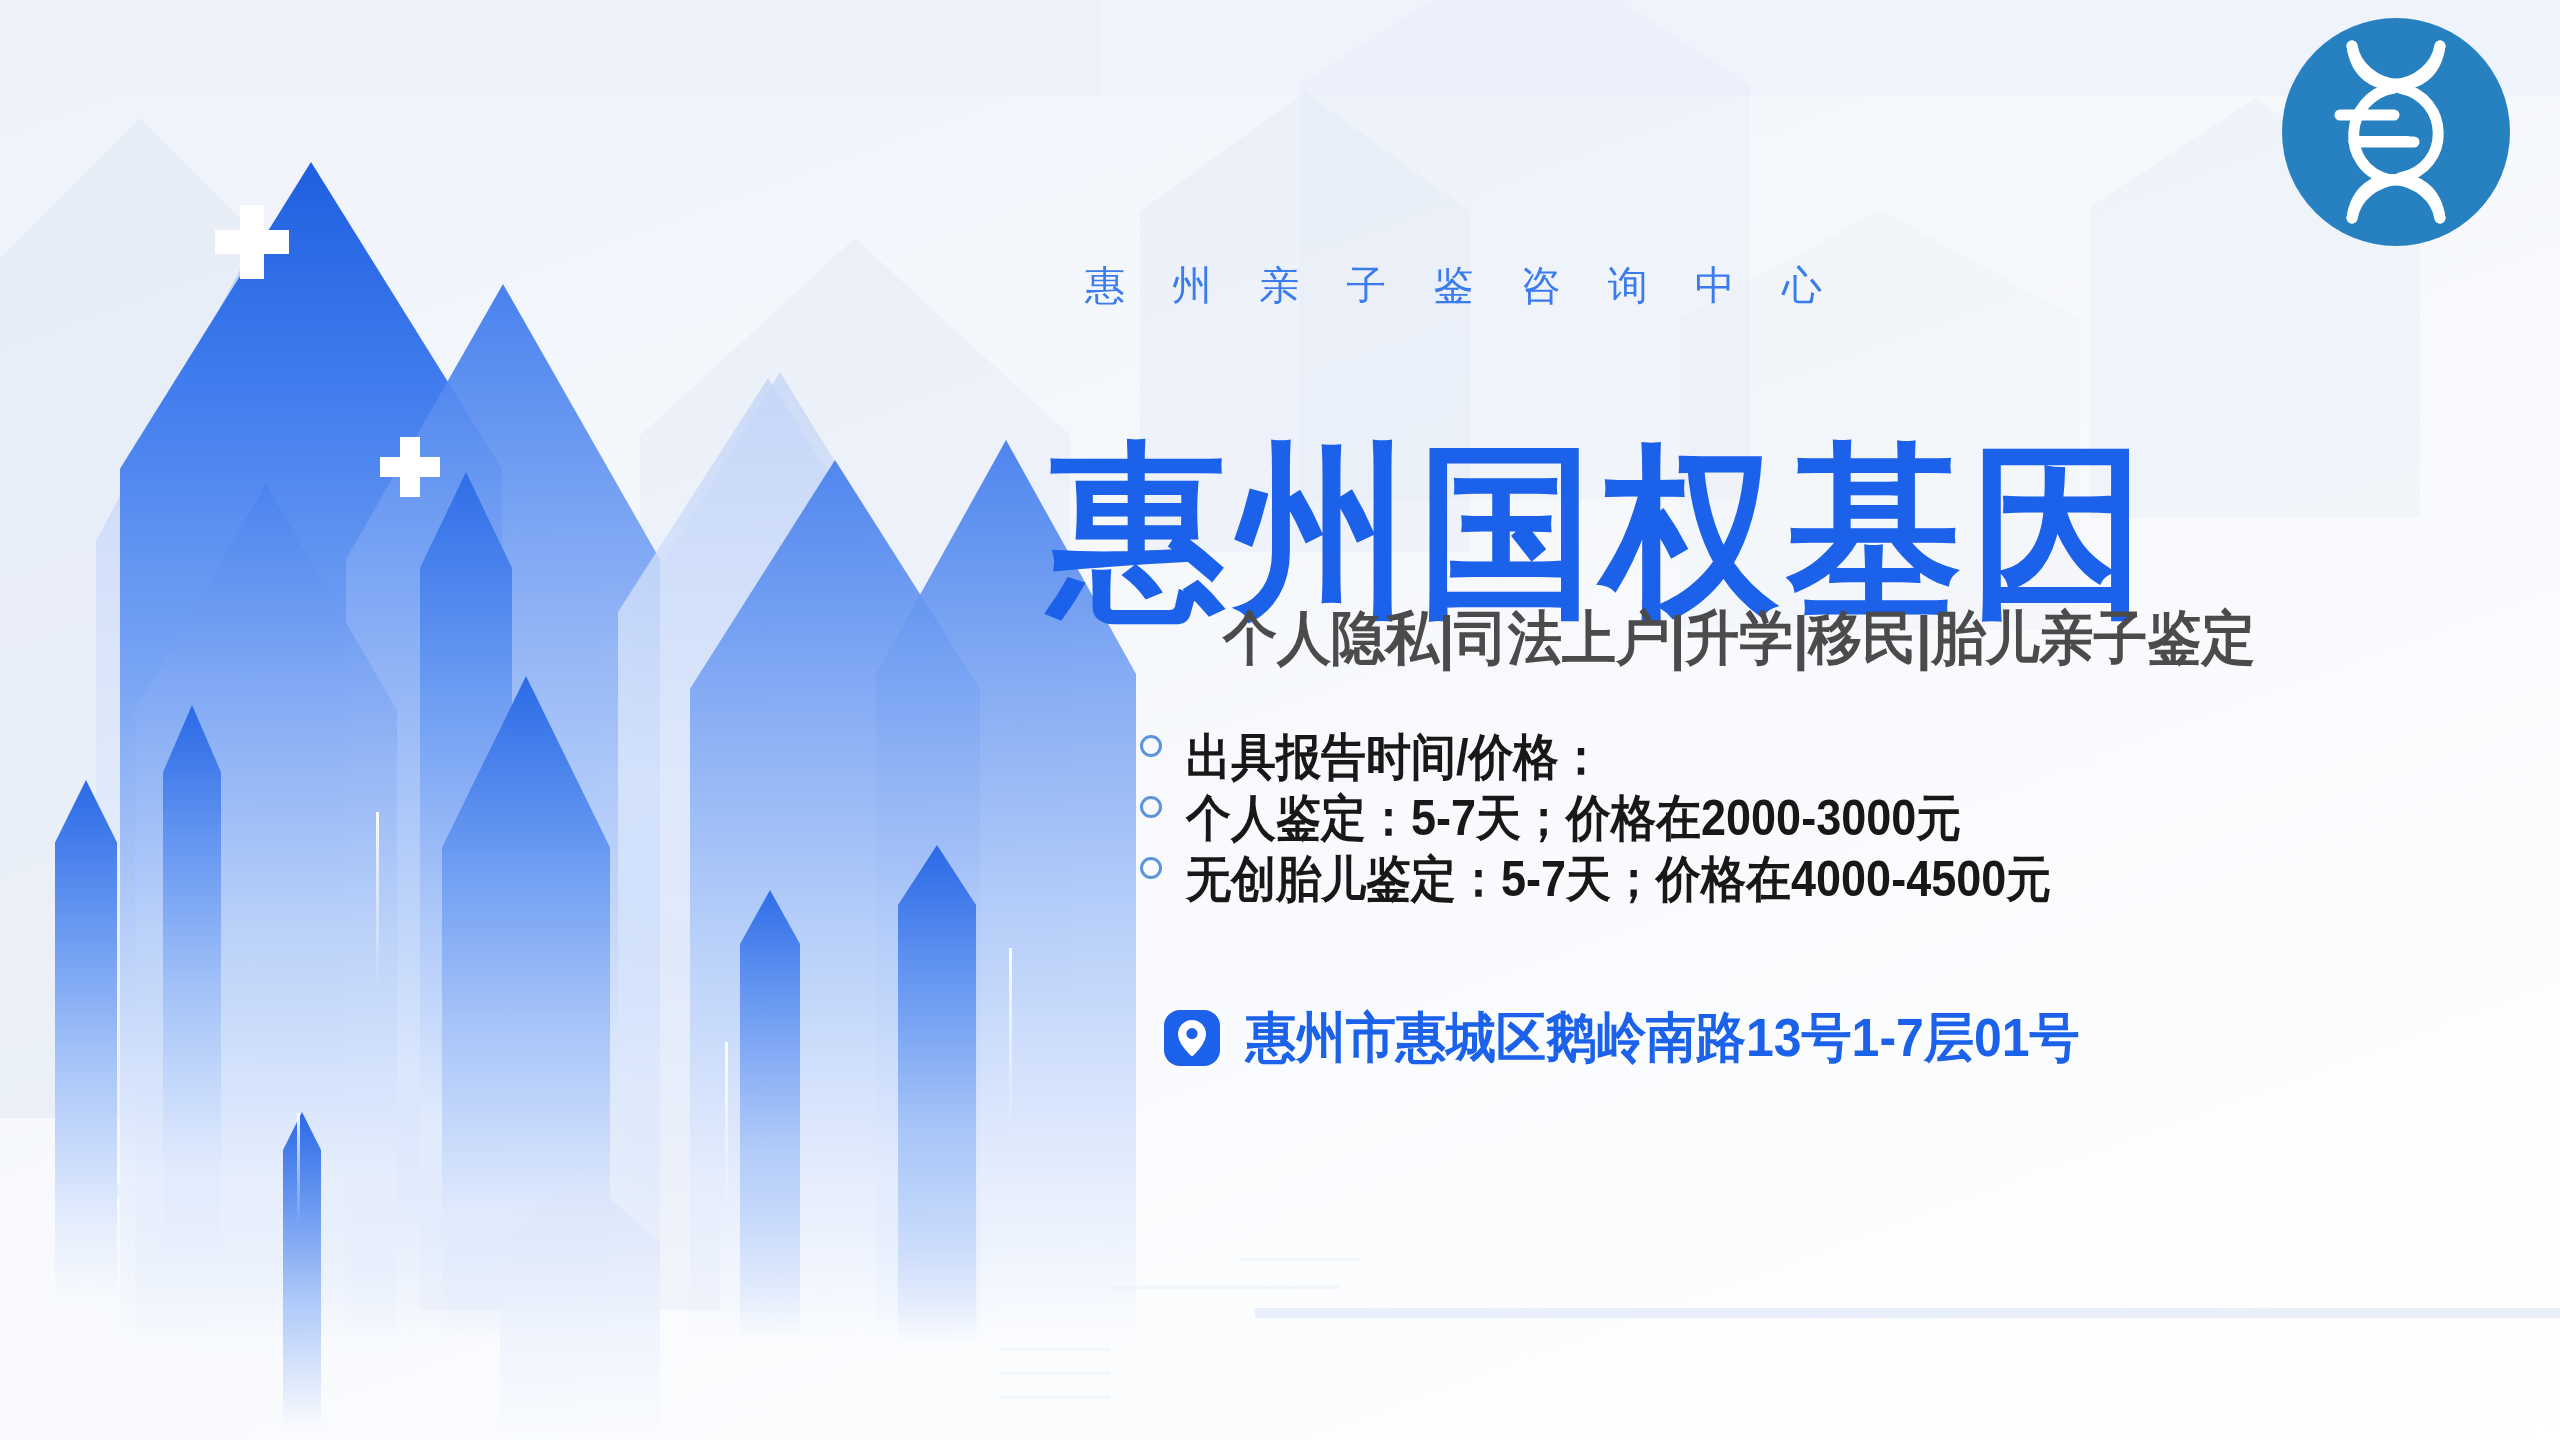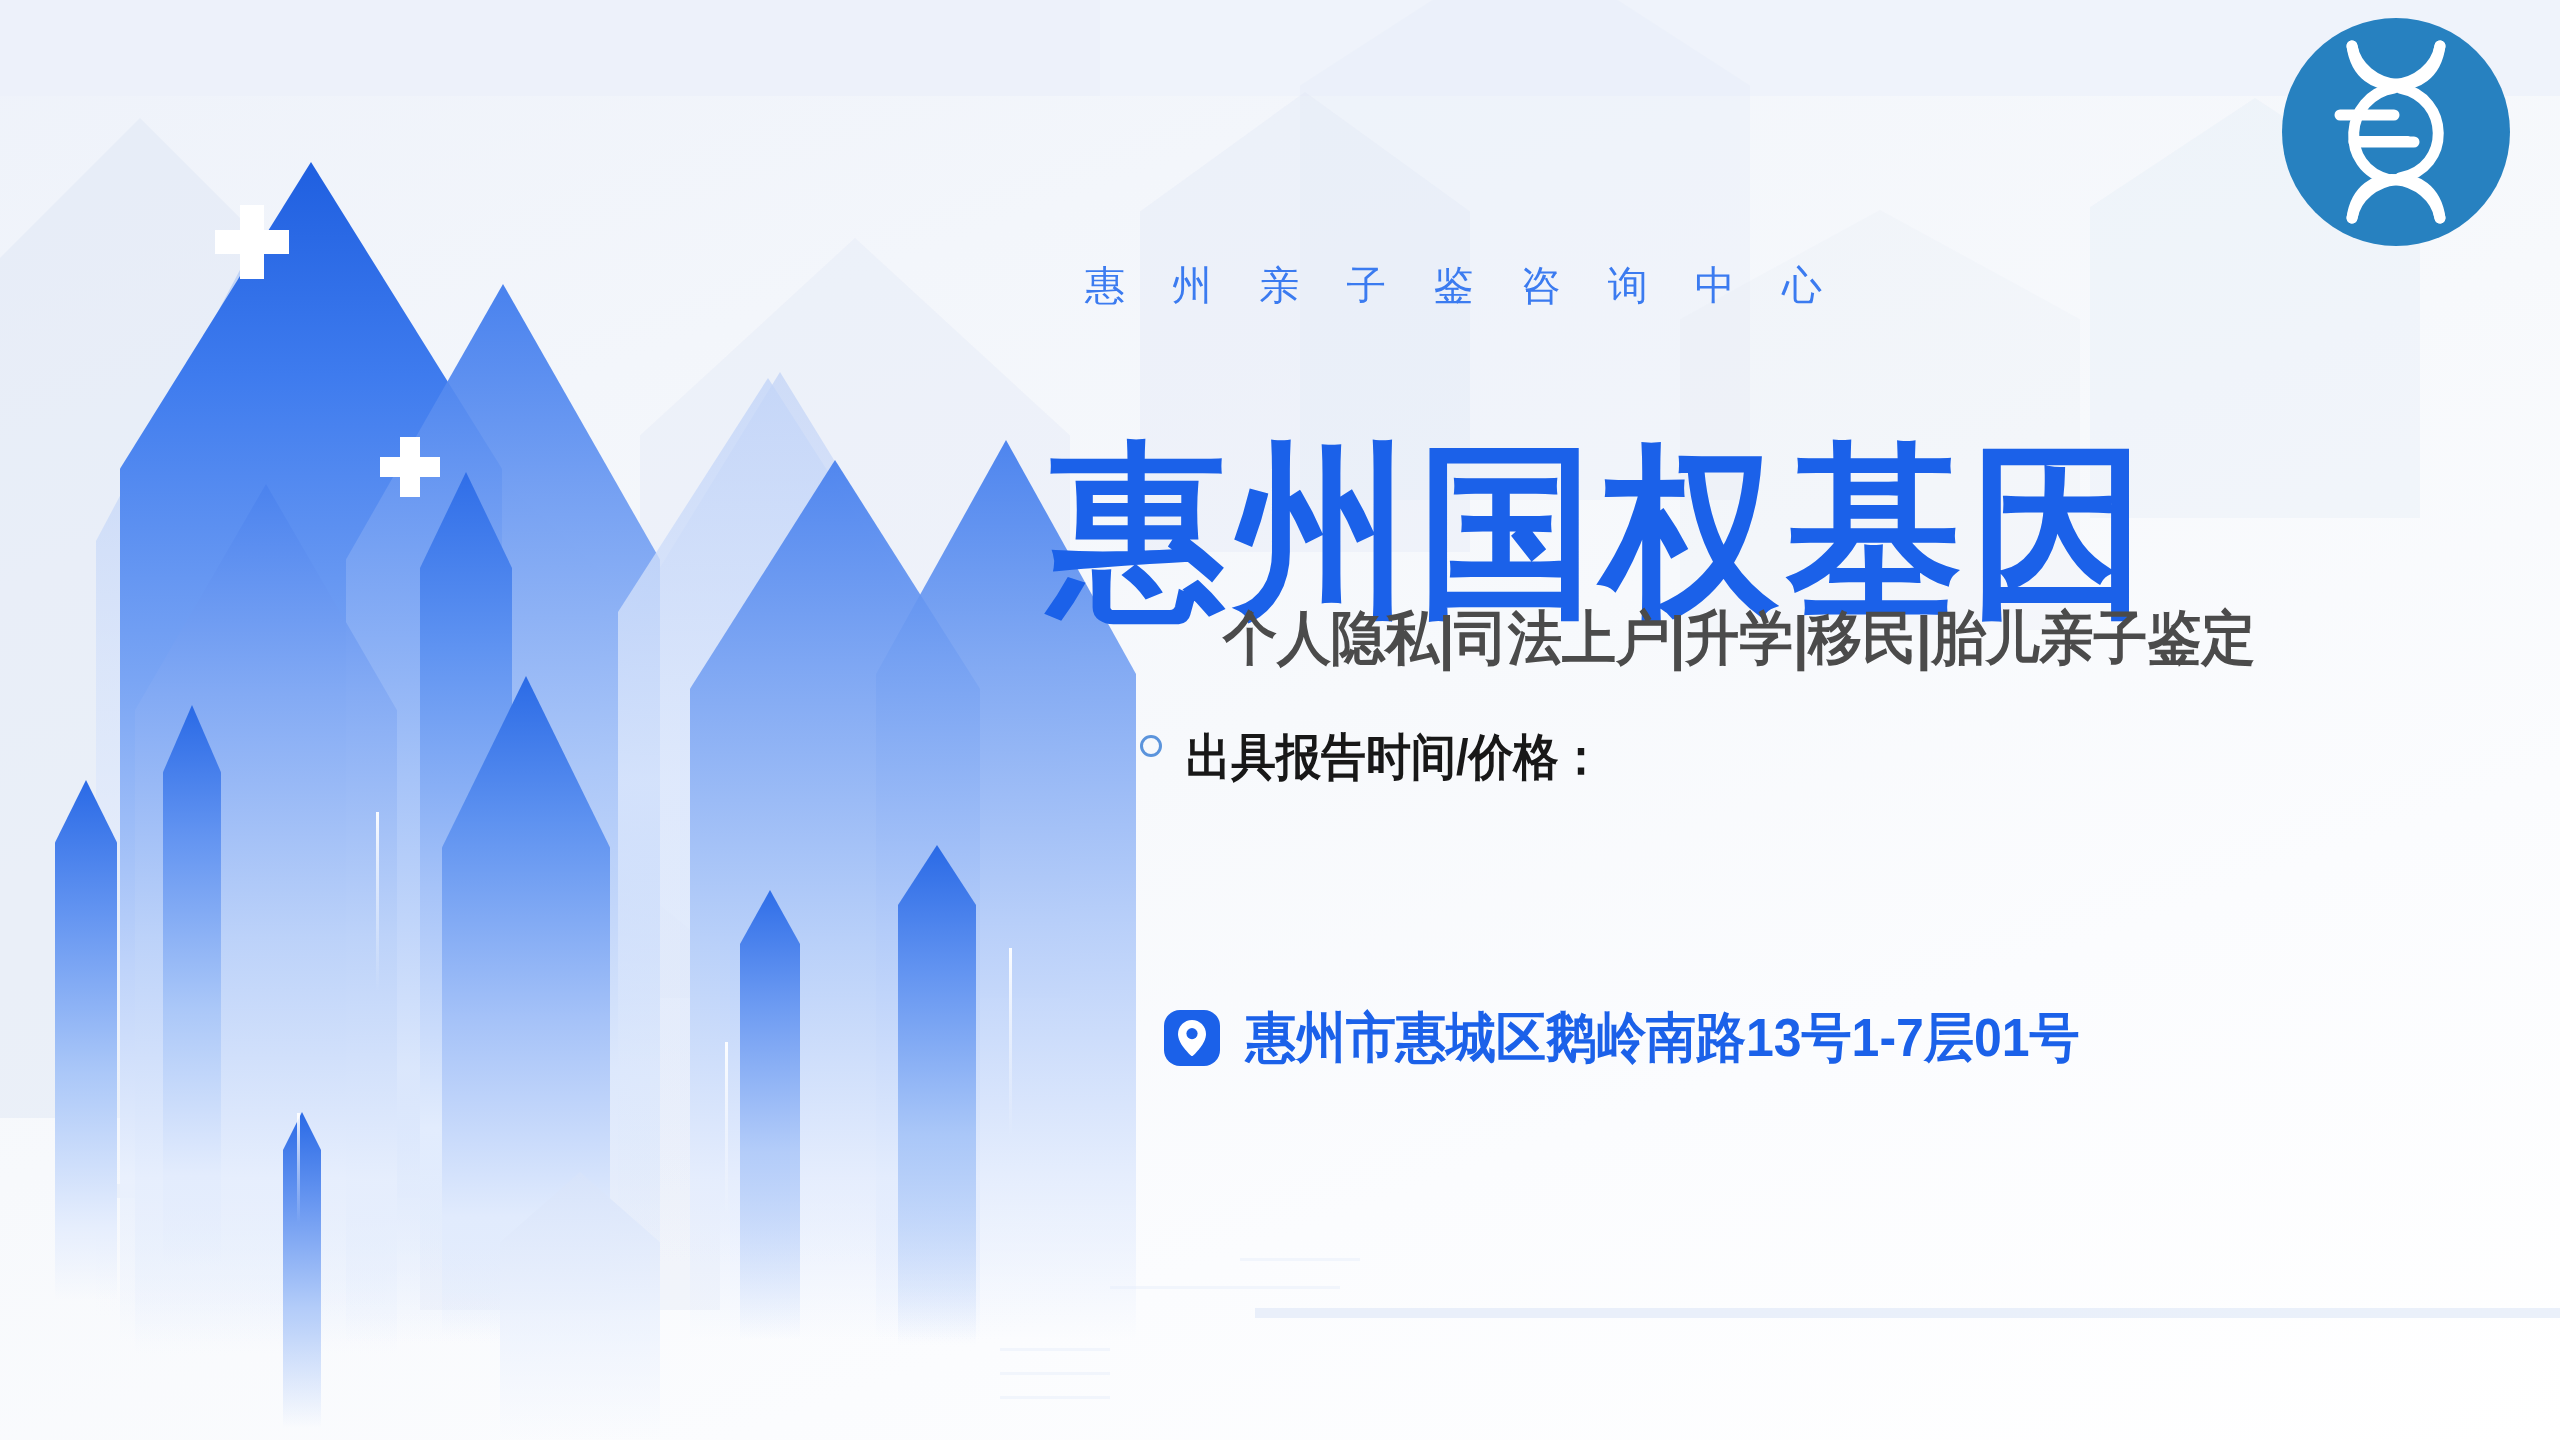--- a/index.html
+++ b/index.html
@@ -268,20 +268,28 @@
     <div id="eyebrow">惠 州 亲 子 鉴 咨 询 中 心</div>
 
     <h1 id="main-title">惠州国权基因</h1>
 
     <div id="services">个人隐私|司法上户|升学|移民|胎儿亲子鉴定</div>
 
     <div id="bullets">
       <div class="bullet-row">
         <span class="ring"></span>
         <span class="bullet-text">出具报告时间/价格：</span>
+      </div>
+      <div class="bullet-row">
+        <span class="ring"></span>
+        <span class="bullet-text">个人鉴定：5-7天；价格在2000-3000元</span>
+      </div>
+      <div class="bullet-row">
+        <span class="ring"></span>
+        <span class="bullet-text">无创胎儿鉴定：5-7天；价格在4000-4500元</span>
       </div>
     </div>
 
     <div id="address-row">
       <span id="pin-badge">
         <svg width="32" height="38" viewBox="0 0 32 38" aria-hidden="true">
           <path d="M16 1C8.3 1 2 7.3 2 15c0 9.6 11.2 20 13.1 21.7a1.4 1.4 0 0 0 1.8 0C18.8 35 30 24.6 30 15 30 7.3 23.7 1 16 1z" fill="#ffffff"></path>
           <circle cx="16" cy="14.6" r="5.6" fill="#1b61e9"></circle>
         </svg>
       </span>

